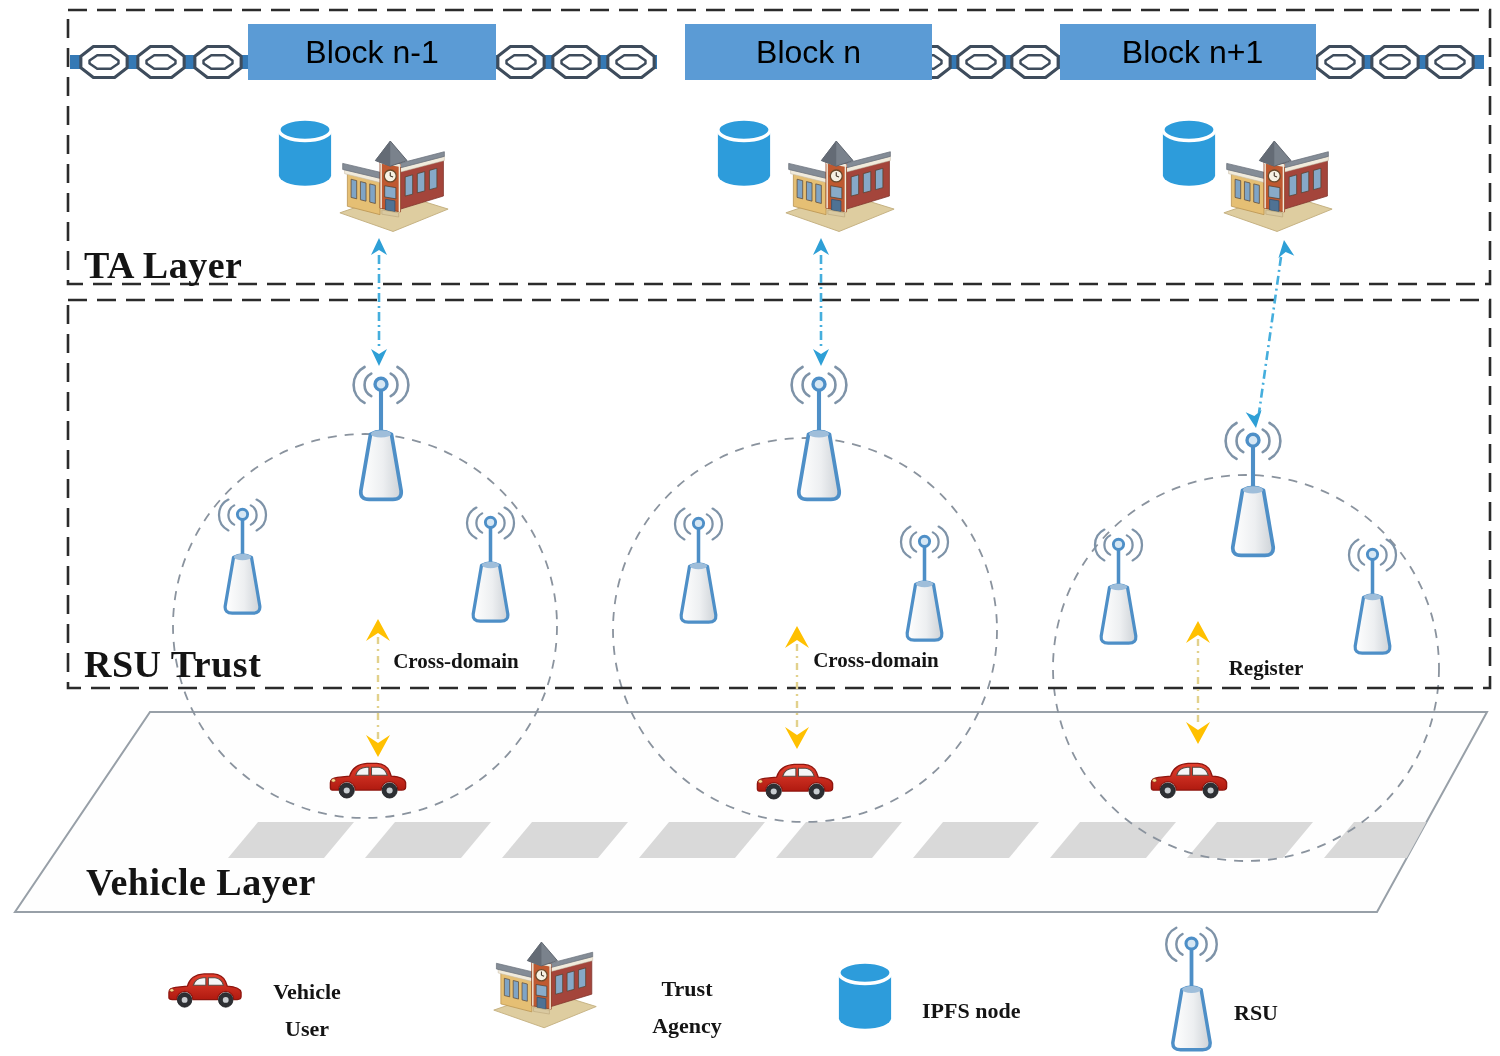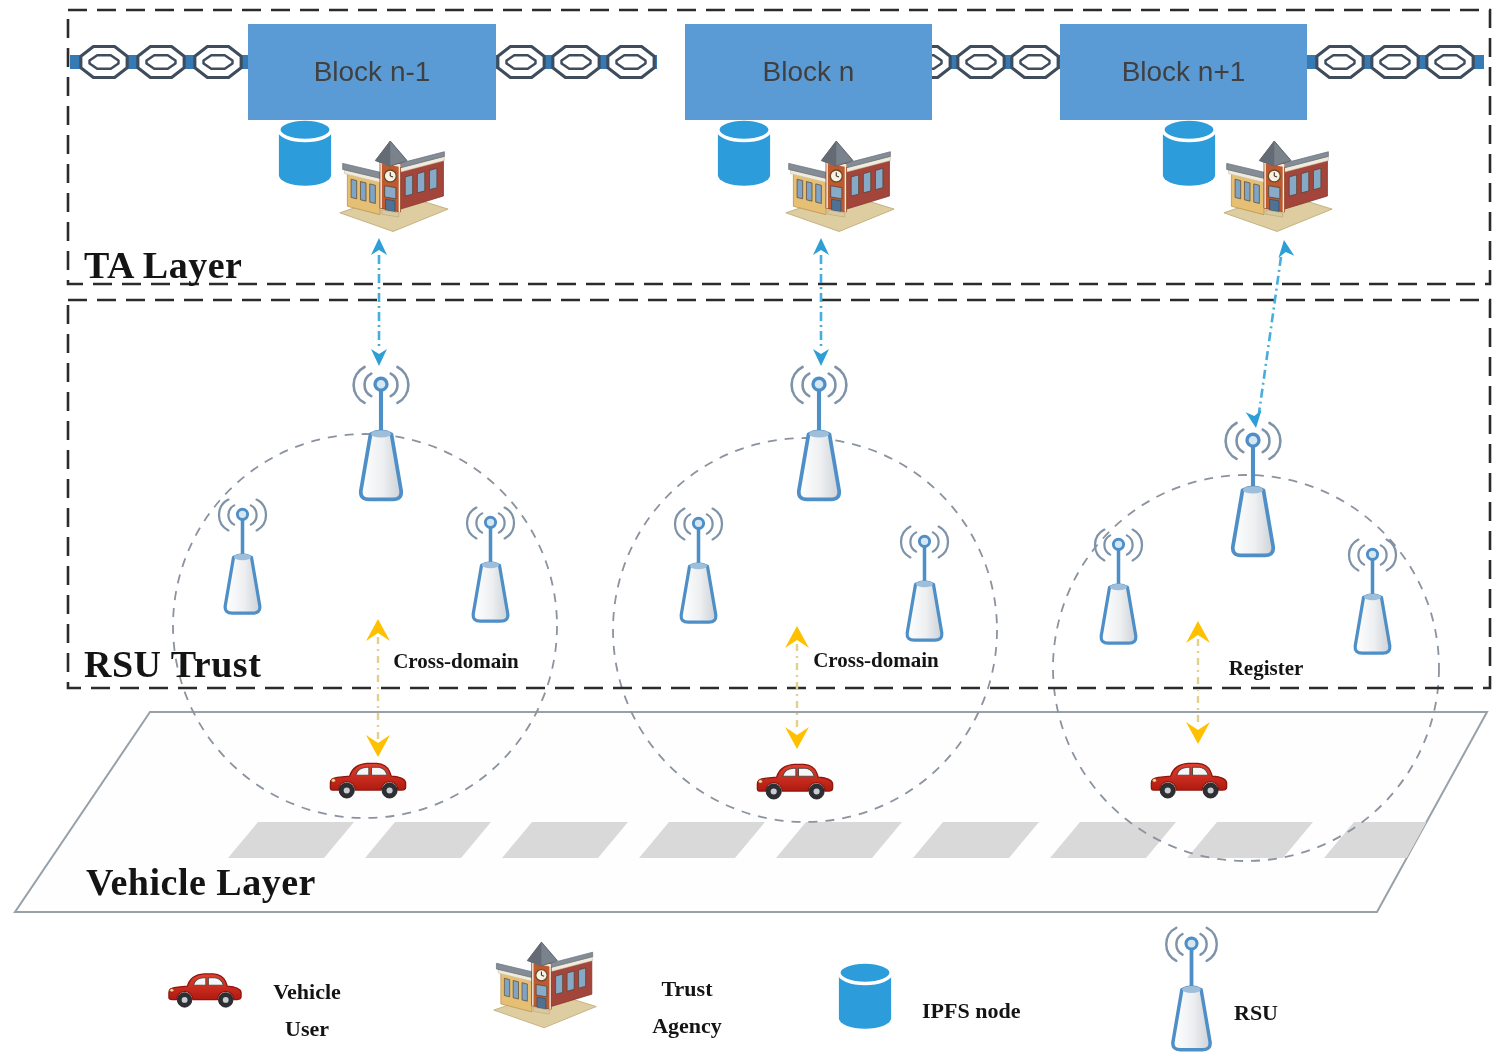--- a/index.html
+++ b/index.html
@@ -2,24 +2,24 @@
 <html style="--block-fill: #5B9BD5; --chain-bar: #3579B5; --chain-link-outline: #3E4C5C; --ipfs-blue: #2D9CDB; --cyan-arrow: #2E9FD6; --gold-arrow: #FFC000; --rsu-outline: #4E8FC7; --car-red: #D62B1F; --dashed-circle: #8A939E; --layer-box-dash: #2B2B2B;"><head>
 <meta charset="utf-8">
 <style>
   html,body { margin:0; padding:0; background:#ffffff; }
   .stage {
     position:relative; width:1500px; height:1056px; background:#fff;
     font-family:"Liberation Serif", serif; overflow:hidden;
   }
   svg.layer { position:absolute; left:0; top:0; width:1500px; height:1056px; }
   .block {
-    position:absolute; top:24px; height:96px;
-    background:var(--block-fill,#5B9BD5); color:#404040;
+    position:absolute; top:24px; height:56px;
+    background:var(--block-fill,#5B9BD5); color:#000000;
     display:flex; align-items:center; justify-content:center;
-    font-family:"Liberation Sans", sans-serif; font-size:28px;
+    font-family:"Liberation Sans", sans-serif; font-size:32px;
   }
   .layer-label {
     position:absolute; font-weight:bold; font-size:38px; color:#141414;
     letter-spacing:0.5px; white-space:nowrap;
   }
   .action-label {
     position:absolute; font-weight:bold; font-size:21px; color:#141414;
     width:140px; text-align:center; white-space:nowrap;
   }
   .legend-label {
@@ -215,21 +215,21 @@
     <use href="#rsu" x="1150" y="925" width="83" height="131"></use>
   </g>
 </svg>
 
 <div class="block" style="left:248px; width:248px;">
   <span>Block n-1</span>
 </div>
 <div class="block" style="left:655px; width:247px;margin-left:30px;">
   <span>Block n</span>
 </div>
-<div class="block" style="left:1060px; width:247px;">
+<div class="block" style="left:1060px; width:247px;padding-left:9px;">
   <span>Block n+1</span>
 </div>
 
 <div class="layer-label" style="left:84px; top:243px;">TA Layer</div>
 <div class="layer-label" style="left:84px; top:642px;">RSU Trust</div>
 <div class="layer-label" style="left:86px; top:860px;">Vehicle Layer</div>
 
 <div class="action-label" style="left:386px; top:649px;">Cross-domain</div>
 <div class="action-label" style="left:806px; top:648px;">Cross-domain</div>
 <div class="action-label" style="left:1196px; top:656px;">Register</div>

